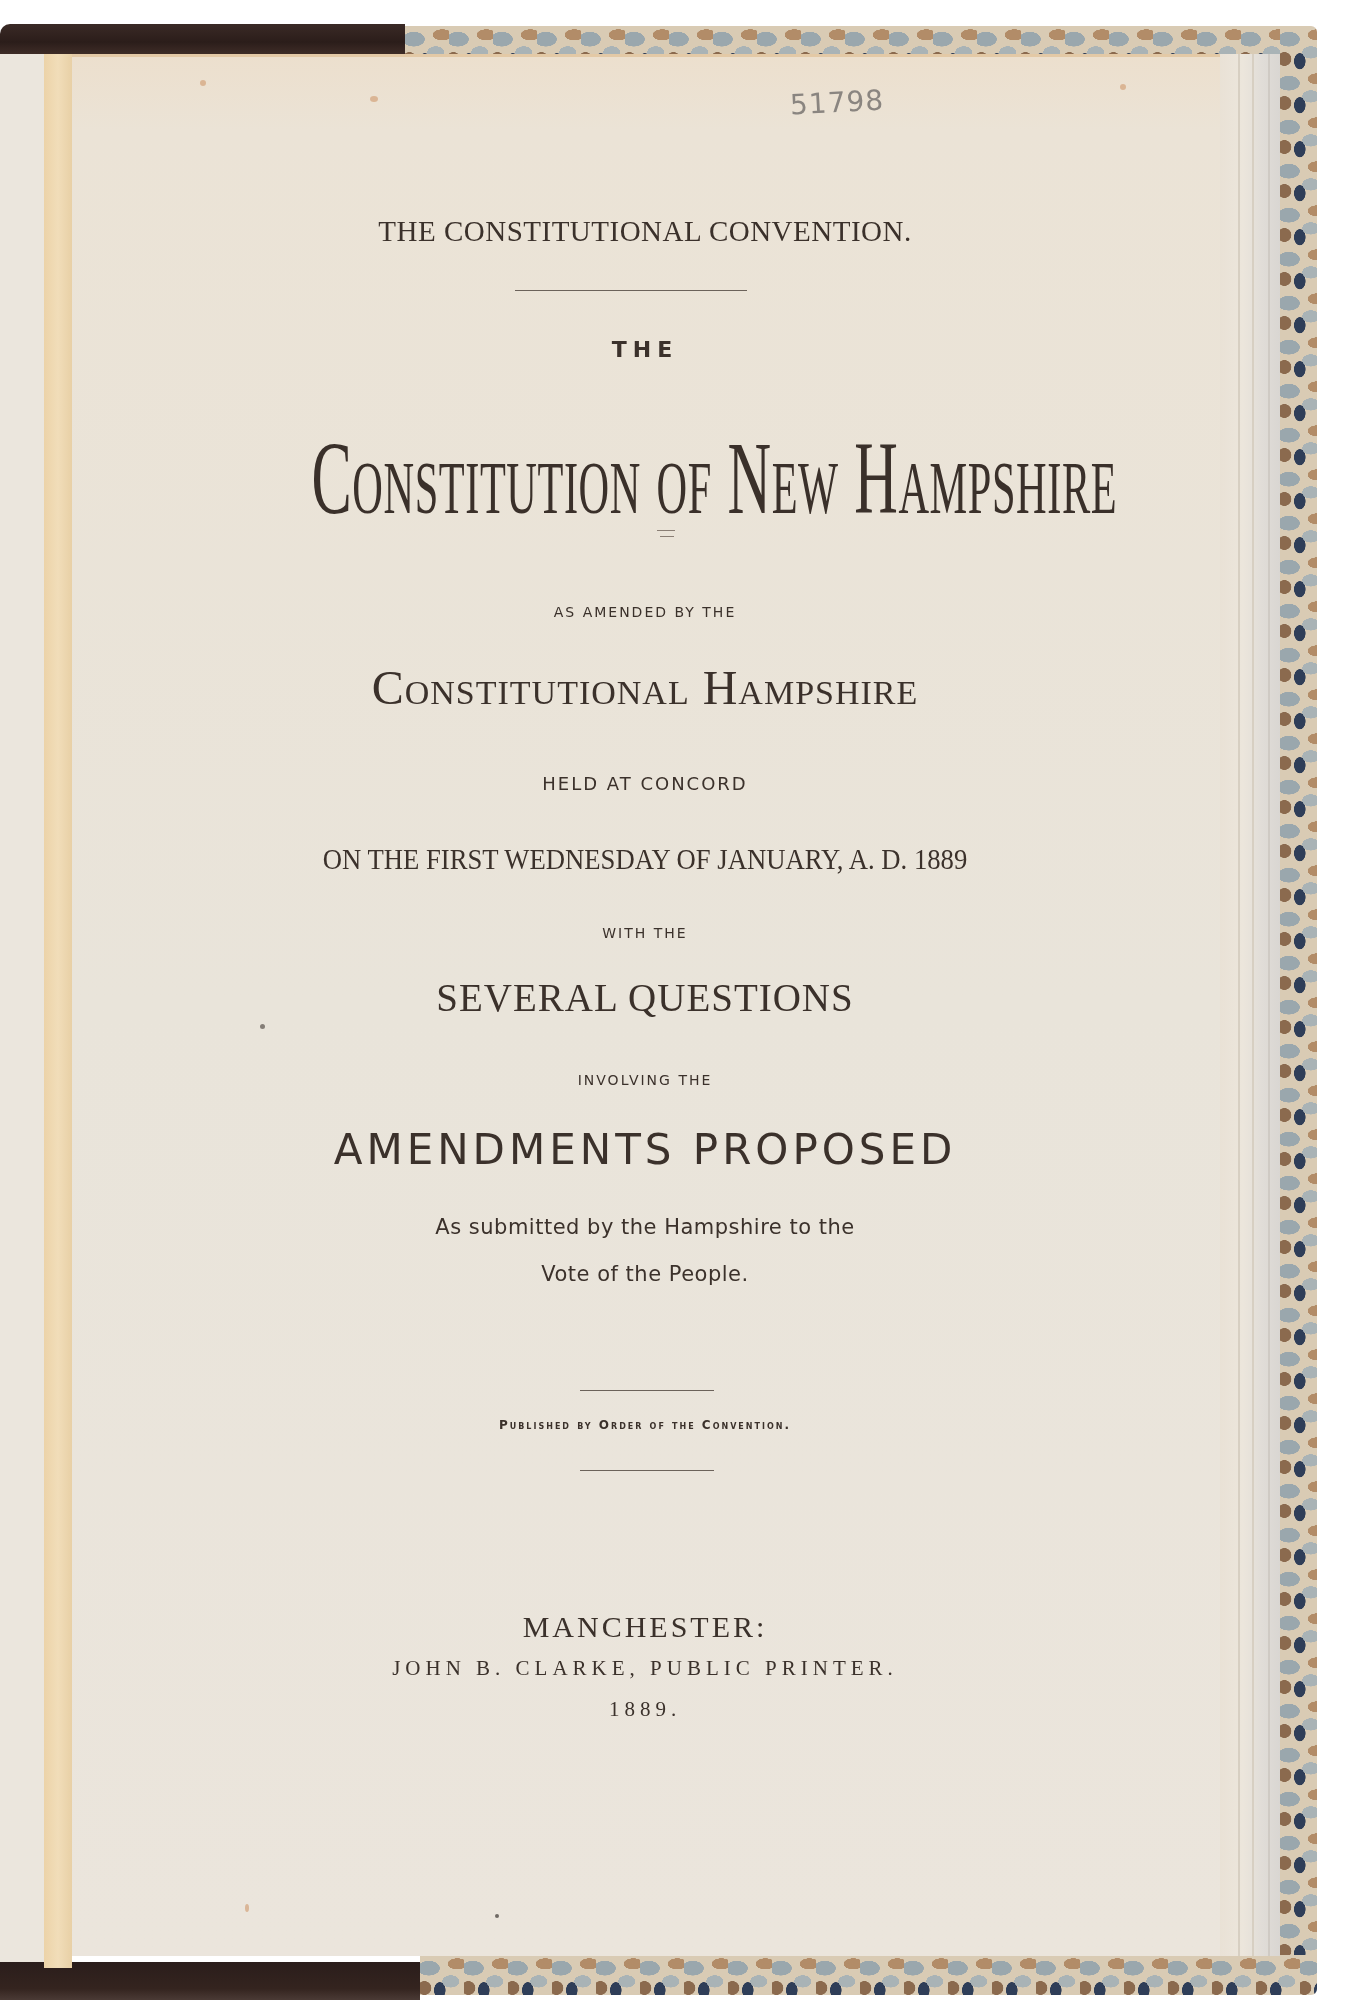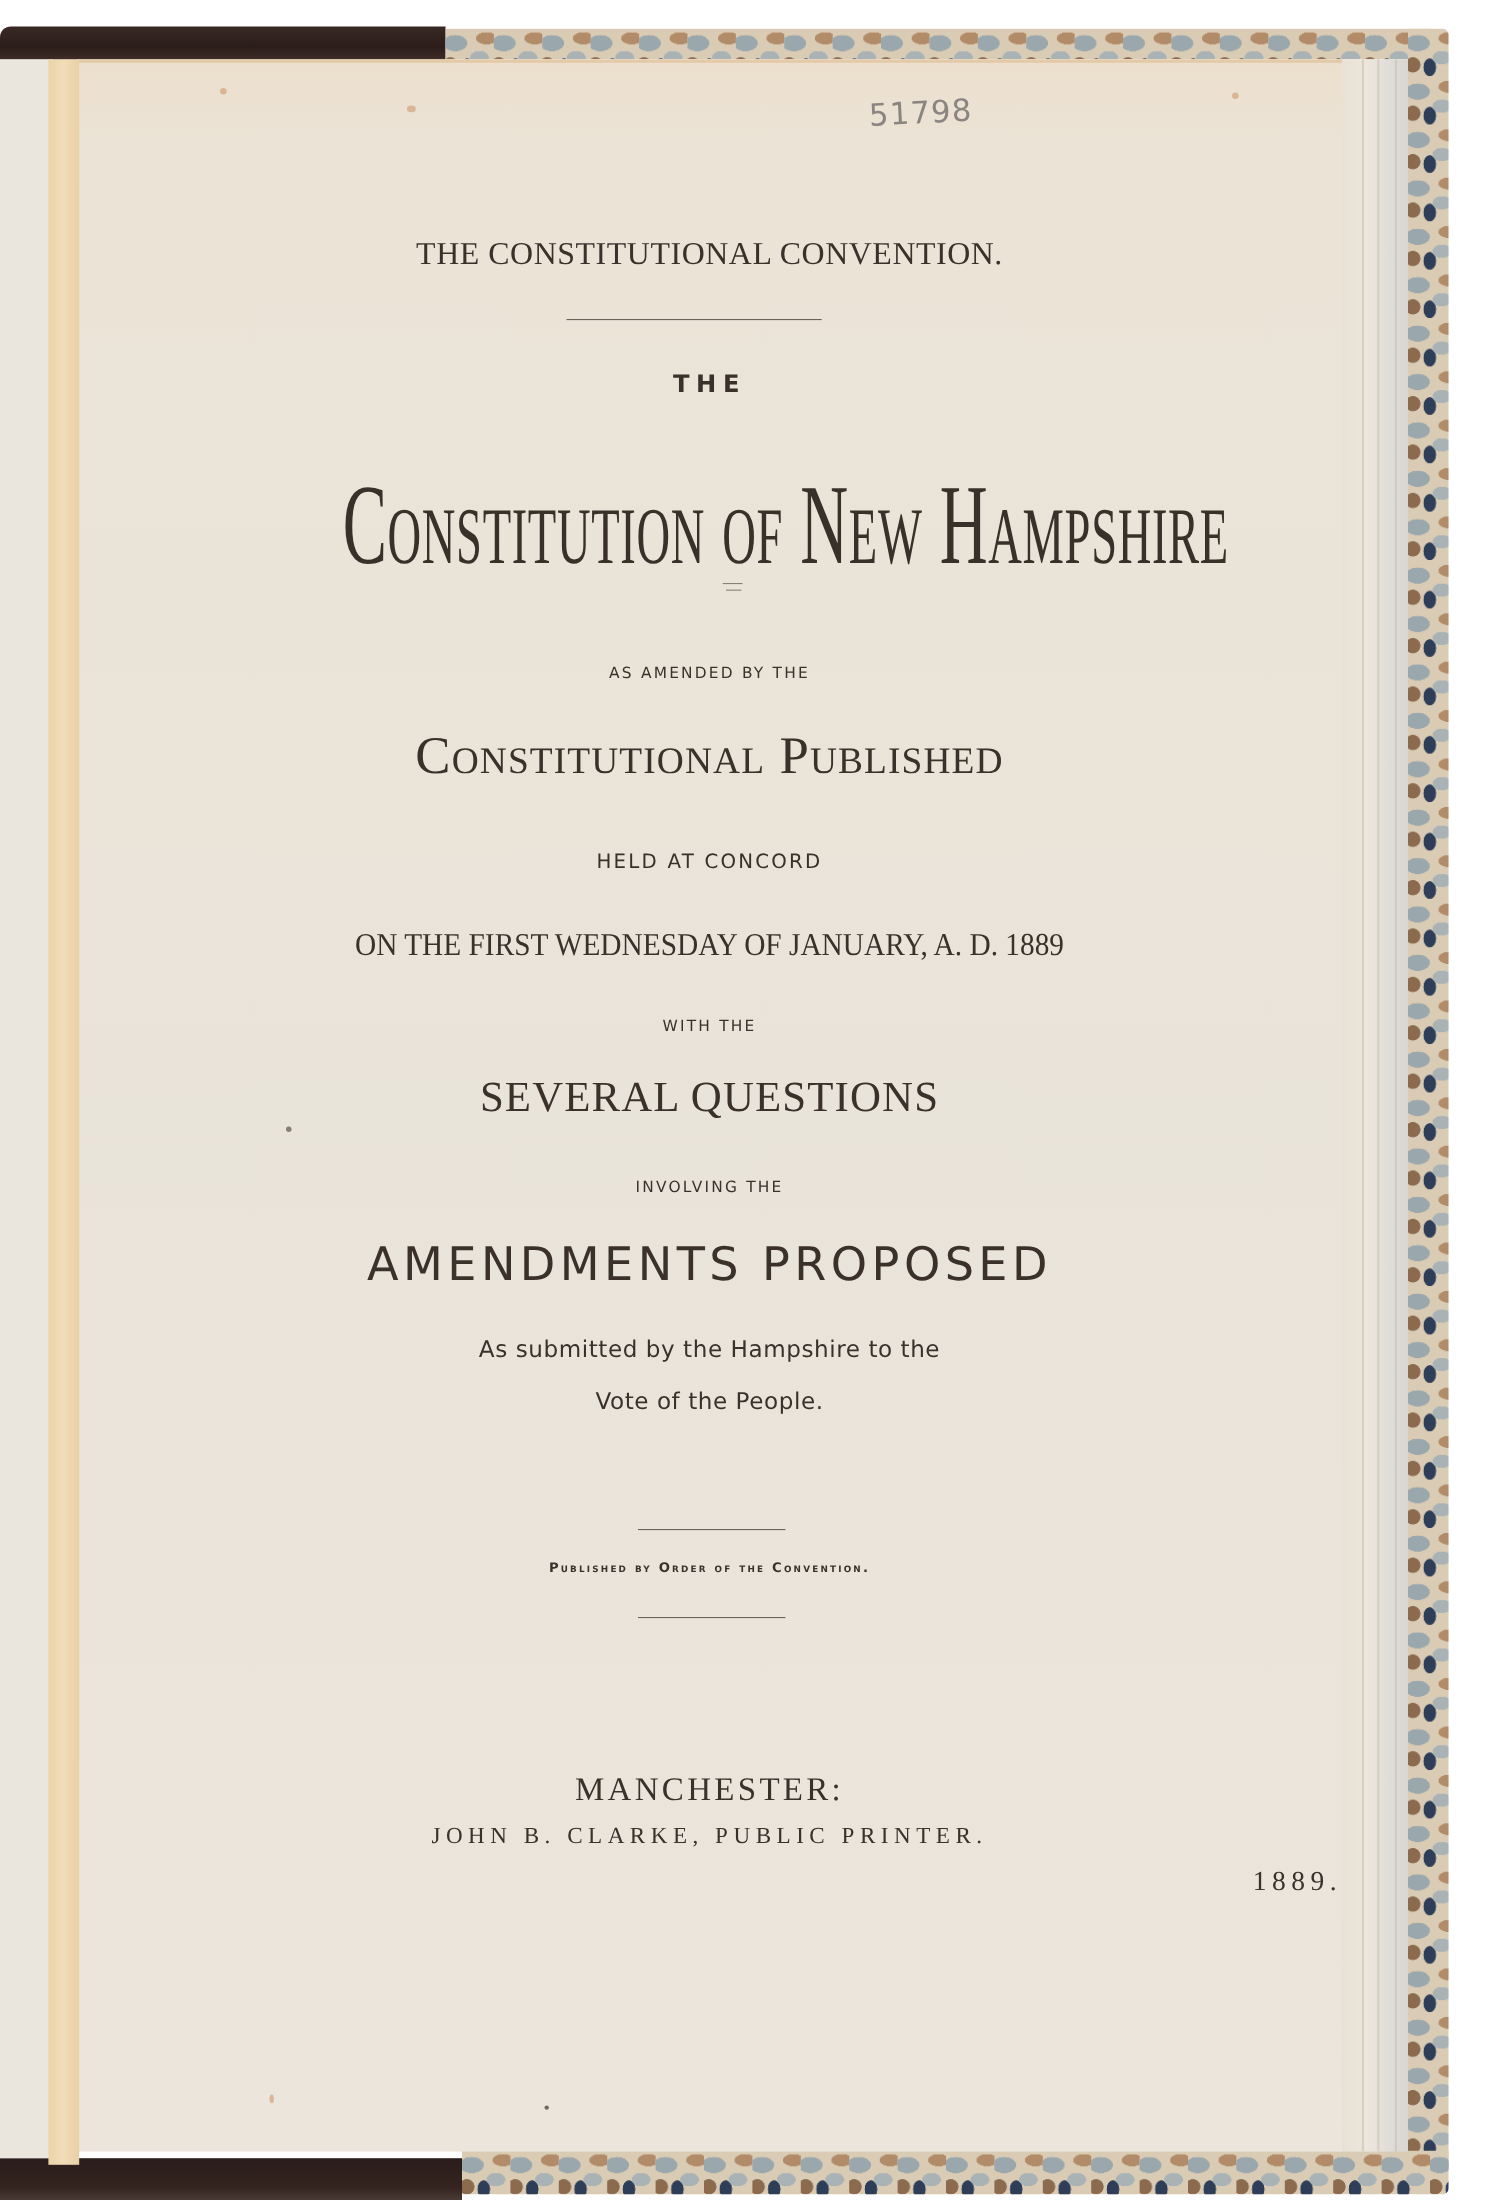--- a/index.html
+++ b/index.html
@@ -88,21 +88,21 @@
     .t-involving { top: 1072px; }
     .t-amend { top: 1125px; font-family: "DejaVu Sans", sans-serif; font-size: 42px; letter-spacing: 4px; font-weight: normal; }
     .t-submitted { top: 1215px; font-family: "DejaVu Sans", sans-serif; font-size: 21px; letter-spacing: 0.5px; }
     .t-vote { top: 1262px; font-family: "DejaVu Sans", sans-serif; font-size: 21px; letter-spacing: 0.5px; }
     .t-published {
       top: 1418px; font-family: "DejaVu Sans", sans-serif; font-weight: bold; font-size: 12px;
       letter-spacing: 2px; font-variant: small-caps;
     }
     .t-city { top: 1610px; font-size: 30px; letter-spacing: 3px; }
     .t-printer { top: 1656px; font-size: 21px; letter-spacing: 5px; }
-    .t-year { top: 1697px; font-size: 25px; letter-spacing: 5px; text-align: right; }
+    .t-year { top: 1697px; font-size: 21px; letter-spacing: 5px; }
   </style>
 </head>
 <body>
 
 <div class="leather-top"></div>
 <div class="marble marble-top"></div>
 <div class="marble marble-right"></div>
 <div class="marble marble-bottom"></div>
 <div class="leather-bottom"></div>
 
@@ -128,21 +128,21 @@
 
   <div class="line t-header">THE CONSTITUTIONAL CONVENTION.</div>
   <div class="rule" style="left:445px; top:290px; width:232px;"></div>
 
   <div class="line t-the">THE</div>
   <div class="line t-main">Constitution of New Hampshire</div>
   <div class="rule" style="left:587px; top:530px; width:18px; background:#8a7f75"></div>
   <div class="rule" style="left:590px; top:536px; width:14px; background:#8a7f75"></div>
 
   <div class="line t-small-caps-sans t-amended">AS AMENDED BY THE</div>
-  <div class="line t-conv">Constitutional Published</div>
+  <div class="line t-conv">Constitutional Hampshire</div>
   <div class="line t-held">HELD AT CONCORD</div>
   <div class="line t-date">ON THE FIRST WEDNESDAY OF JANUARY, A. D. 1889</div>
   <div class="line t-small-caps-sans t-with">WITH THE</div>
   <div class="line t-several">SEVERAL QUESTIONS</div>
   <div class="line t-small-caps-sans t-involving">INVOLVING THE</div>
   <div class="line t-amend">AMENDMENTS PROPOSED</div>
   <div class="line t-submitted">As submitted by the Hampshire to the</div>
   <div class="line t-vote">Vote of the People.</div>
 
   <div class="rule" style="left:510px; top:1390px; width:134px;"></div>

